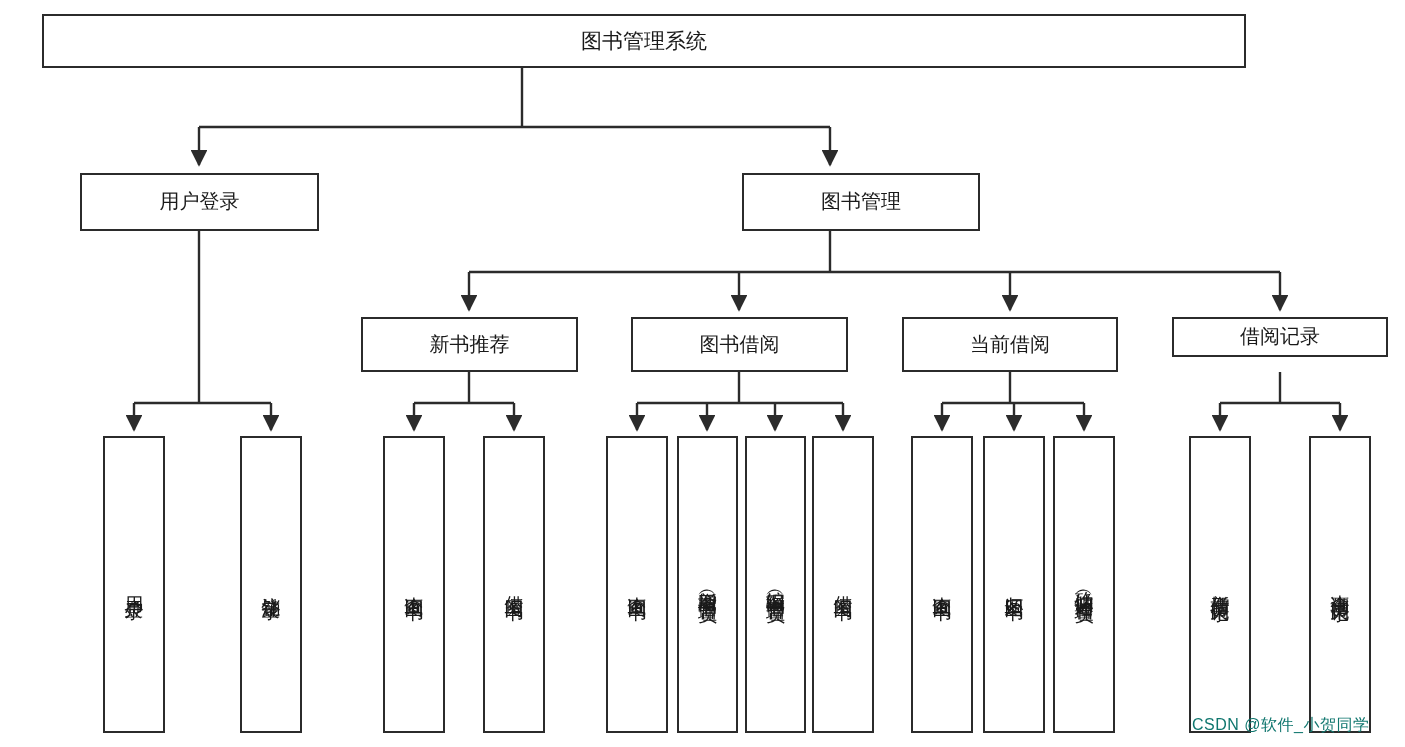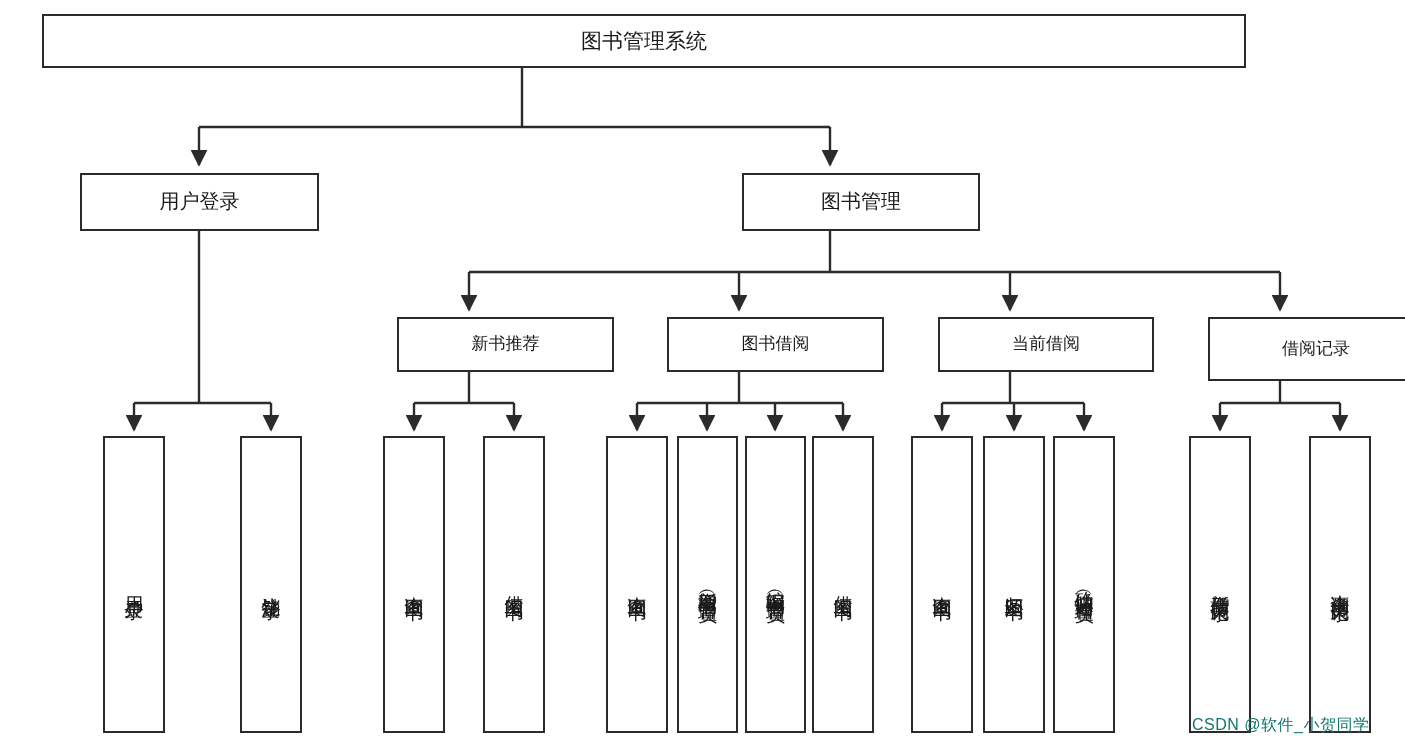--- a/index.html
+++ b/index.html
@@ -39,22 +39,21 @@
     text-align: center;
     line-height: 1.18;
   }
   .node.root {
     font-size: 21px;
   }
   .node.lvl2 {
     font-size: 20px;
   }
   .node.lvl3 {
-    font-size: 17px;
-    margin-left: 36px;
+    font-size: 20px;
   }
   .node.leaf {
     font-size: 19px;
   }
   .vlabel {
     writing-mode: vertical-rl;
     text-orientation: upright;
     letter-spacing: 2px;
     line-height: 1.05;
     white-space: pre;
@@ -139,21 +138,21 @@
 
   <div class="node lvl3" id="node-l3-0" style="left: 361px; top: 317px; width: 217px; height: 55px;">
     <span class="hlabel">新书推荐</span>
   </div>
   <div class="node lvl3" id="node-l3-2" style="left: 902px; top: 317px; width: 216px; height: 55px;">
     <span class="hlabel">当前借阅</span>
   </div>
   <div class="node lvl3" id="node-l3-1" style="left: 631px; top: 317px; width: 217px; height: 55px;">
     <span class="hlabel">图书借阅</span>
   </div>
-  <div class="node lvl3" id="node-l3-3" style="left: 1172px; top: 317px; width: 216px; height: 64px;">
+  <div class="node lvl3" id="node-l3-3" style="left: 1172px; top: 317px; width: 216px; height: 40px;">
     <span class="hlabel">借阅记录</span>
   </div>
 
   <div class="node leaf" id="node-leaf-0" style="left: 103px; top: 436px; width: 62px; height: 297px;">
     <span class="vlabel">用户登录</span>
   </div>
   <div class="node leaf" id="node-leaf-1" style="left: 240px; top: 436px; width: 62px; height: 297px;">
     <span class="vlabel">注销登录</span>
   </div>
   <div class="node leaf" id="node-leaf-2" style="left: 383px; top: 436px; width: 62px; height: 297px;">

